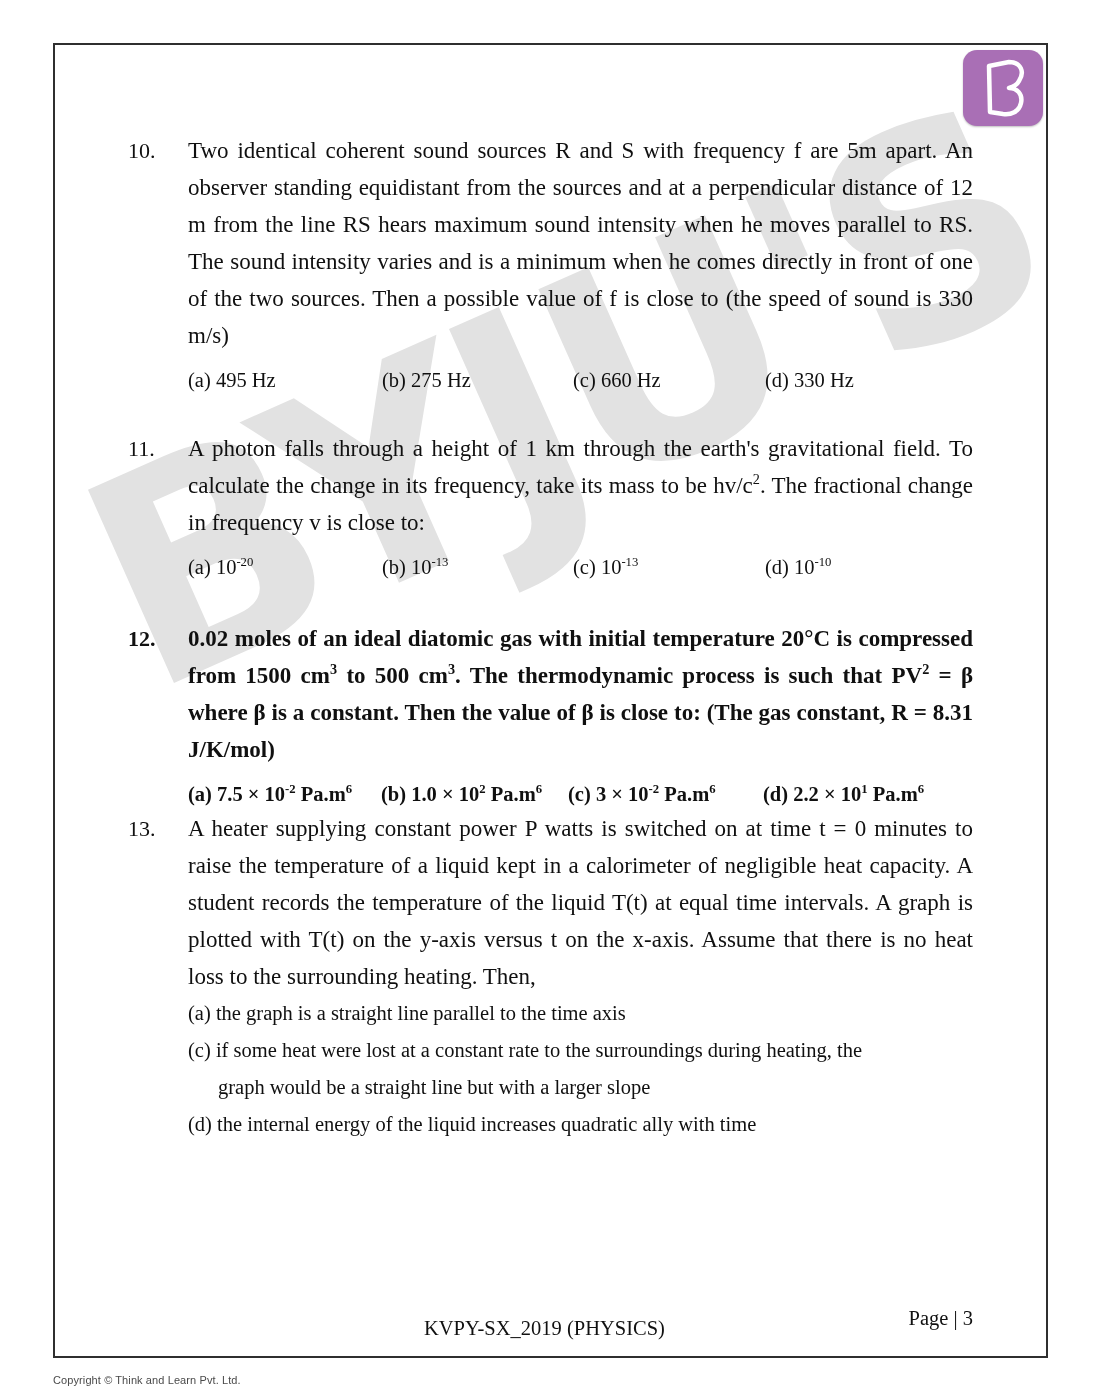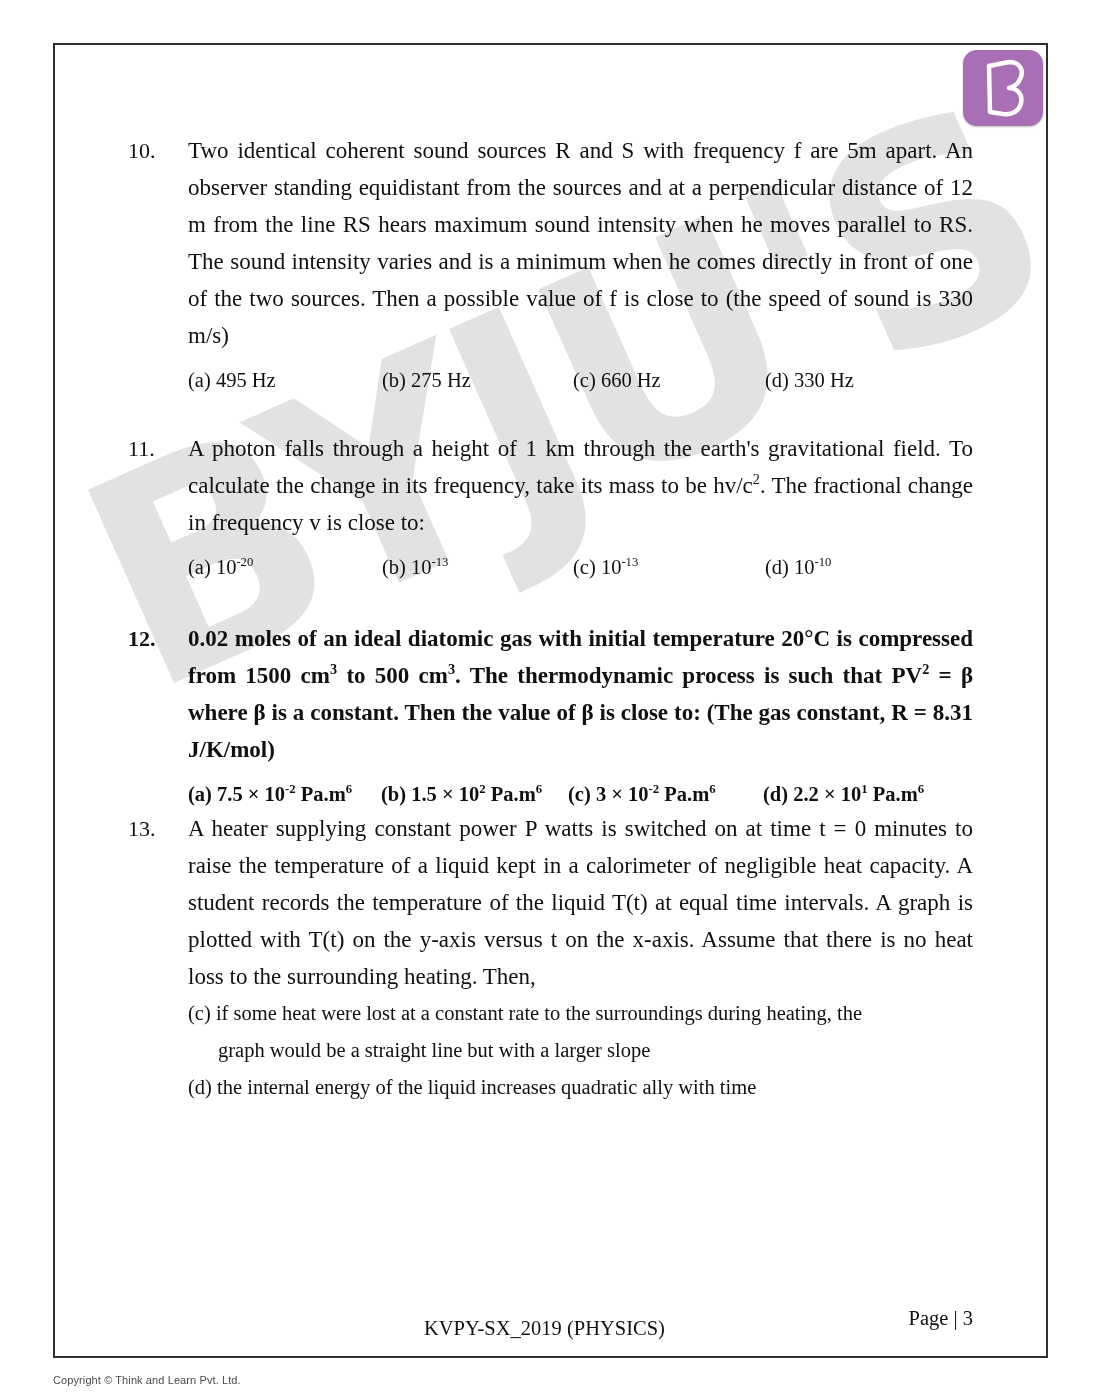--- a/index.html
+++ b/index.html
@@ -245,32 +245,33 @@
 
   <div class="question" style="top:620px;font-weight:bold;">
     <div class="q-num">12.</div>
     <div class="q-body">
       <div class="q-text">
         <span>0.02 moles of an ideal diatomic gas with initial temperature 20°C is compressed from 1500 cm</span><sup>3</sup><span> to 500 cm</span><sup>3</sup><span>. The thermodynamic process is such that PV</span><sup>2</sup><span> = β where β is a constant. Then the value of β is close to: (The gas constant, R = 8.31 J/K/mol)</span>
       </div>
     </div>
     <div class="opt-row cols-tight">
       <span class="opt"><span>(a)</span> <span>7.5 × 10</span><sup>-2</sup> <span>Pa.m</span><sup>6</sup></span>
-      <span class="opt"><span>(b)</span> <span>1.5 × 10</span><sup>2</sup> <span>Pa.m</span><sup>6</sup></span>
+      <span class="opt"><span>(b)</span> <span>1.0 × 10</span><sup>2</sup> <span>Pa.m</span><sup>6</sup></span>
       <span class="opt"><span>(c)</span> <span>3 × 10</span><sup>-2</sup> <span>Pa.m</span><sup>6</sup></span>
       <span class="opt"><span>(d)</span> <span>2.2 × 10</span><sup>1</sup> <span>Pa.m</span><sup>6</sup></span>
     </div>
   </div>
 
   <div class="question" style="top:810px;">
     <div class="q-num">13.</div>
     <div class="q-body">
       <div class="q-text">A heater supplying constant power P watts is switched on at time t = 0 minutes to raise the temperature of a liquid kept in a calorimeter of negligible heat capacity. A student records the temperature of the liquid T(t) at equal time intervals. A graph is plotted with T(t) on the y-axis versus t on the x-axis. Assume that there is no heat loss to the surrounding heating. Then,</div>
     </div>
     <div class="opt-stack">
+      <div class="opt-line"><span>(a)</span> <span>the graph is a straight line parallel to the time axis</span></div>
       <div class="opt-line"><span>(c)</span> <span>if some heat were lost at a constant rate to the surroundings during heating, the</span></div>
       <div class="opt-line cont">graph would be a straight line but with a larger slope</div>
       <div class="opt-line"><span>(d)</span> <span>the internal energy of the liquid increases quadratic ally with time</span></div>
     </div>
   </div>
 
   <div id="doc-footer">
     <span id="footer-left">KVPY-SX_2019 (PHYSICS)</span>
     <span id="footer-right">Page | 3</span>
   </div>

